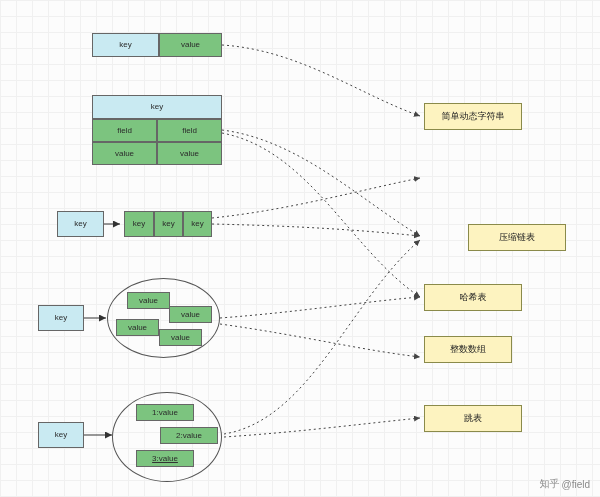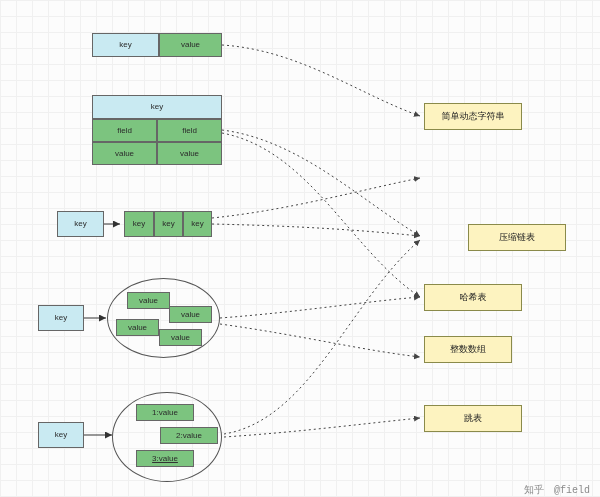--- a/index.html
+++ b/index.html
@@ -59,27 +59,26 @@
   .ellipse {
     position: absolute;
     border: 1.5px solid #555555;
     border-radius: 50%;
     background: transparent;
     box-sizing: border-box;
   }
   .watermark {
     position: absolute;
     right: 10px;
-    bottom: 0;
+    bottom: 6px;
     font-size: 10px;
     color: #8a8a8a;
     display: flex;
     align-items: center;
-    gap: 10px;
-    font-family: Liberation Mono, monospace;
+    gap: 2px;
   }
   .wm-logo {
     font-size: 10px;
     color: #8a8a8a;
   }
 </style>
 </head>
 <body>
 
 <div id="canvas">

